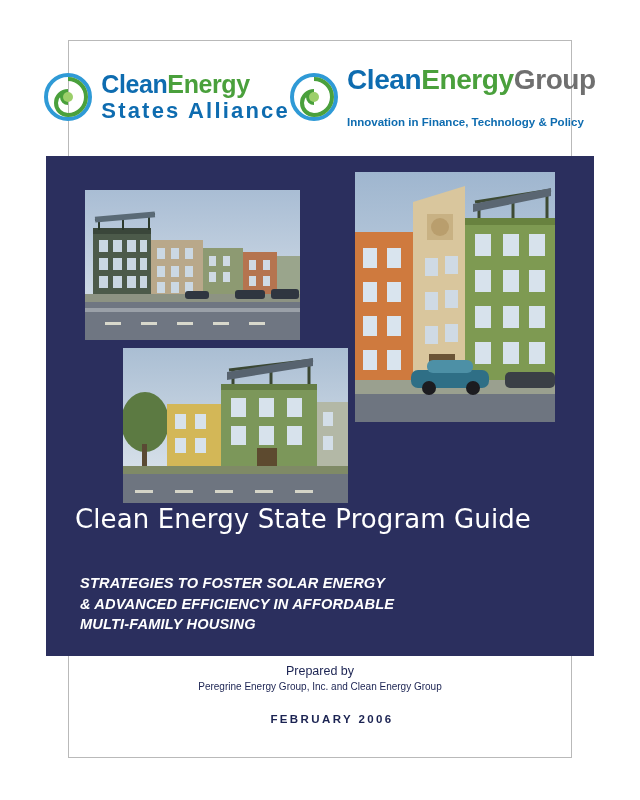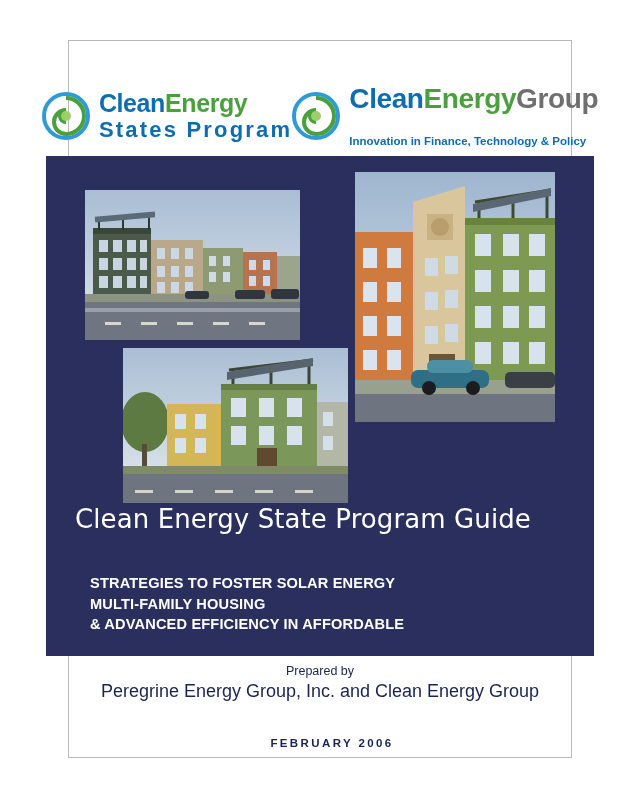--- a/index.html
+++ b/index.html
@@ -31,21 +31,21 @@
     width: 504px;
     height: 718px;
     border: 1px solid #b9b9b9;
     box-sizing: border-box;
   }
 
   
   .logo-band {
     position: absolute;
     left: 68px;
-    top: 68px;
+    top: 49px;
     width: 504px;
     height: 96px;
     display: flex;
     align-items: center;
     justify-content: center;
   }
   .logo {
     display: flex;
     align-items: center;
     gap: 9px;
@@ -141,49 +141,50 @@
     width: 500px;
     color: #ffffff;
     font-size: 26px;
     font-weight: normal;
     letter-spacing: 0.1px;
     font-family: "DejaVu Sans", sans-serif;
   }
 
   .subtitle {
     position: absolute;
-    left: 90px;
+    left: 80px;
     top: 573px;
     width: 470px;
     color: #ffffff;
     font-size: 14.6px;
     font-weight: bold;
     line-height: 20.5px;
     letter-spacing: 0.15px;
+    font-style: italic;
   }
   .subtitle div { white-space: nowrap; }
 
   
   .credits {
     position: absolute;
     left: 68px;
     top: 664px;
     width: 504px;
     text-align: center;
     color: #1b2352;
   }
   .credits .prepared {
     font-size: 12.5px;
     margin-bottom: 3px;
   }
   .credits .authors {
-    font-size: 18px;
+    font-size: 10px;
   }
   .credits .date {
-    margin-top: 35px;
+    margin-top: 21px;
     font-size: 11.5px;
     font-weight: bold;
     letter-spacing: 2.4px;
     padding-left: 24px;
   }
 </style>
 </head>
 <body>
 
 <div class="page">
@@ -197,21 +198,21 @@
         <svg width="48" height="48" viewBox="0 0 48 48" aria-hidden="true">
           <circle cx="24" cy="24" r="22" fill="none" stroke="#2f9ad6" stroke-width="4"></circle>
           <path d="M24 6 A18 18 0 0 1 24 42 A12 12 0 0 1 24 18 A6 6 0 0 0 24 30" fill="none" stroke="#4aa03c" stroke-width="4"></path>
           <circle cx="24" cy="24" r="5" fill="#9ccf6a"></circle>
         </svg>
       </div>
       <div class="logo-words">
         <div class="cesa-line1">
           <span class="clean">Clean</span><span class="energy">Energy</span>
         </div>
-        <div class="cesa-line2">States Program</div>
+        <div class="cesa-line2">States Alliance</div>
       </div>
     </div>
 
     <div class="logo">
       <div class="logo-mark">
         <svg width="48" height="48" viewBox="0 0 48 48" aria-hidden="true">
           <circle cx="24" cy="24" r="22" fill="none" stroke="#2f9ad6" stroke-width="4"></circle>
           <path d="M24 6 A18 18 0 0 1 24 42 A12 12 0 0 1 24 18 A6 6 0 0 0 24 30" fill="none" stroke="#4aa03c" stroke-width="4"></path>
           <circle cx="24" cy="24" r="5" fill="#9ccf6a"></circle>
         </svg>
@@ -439,22 +440,22 @@
         <rect x="132" y="142" width="18" height="3"></rect>
         <rect x="172" y="142" width="18" height="3"></rect>
       </g>
     </svg>
   </div>
 
   <div class="main-title">Clean Energy State Program Guide</div>
 
   <div class="subtitle">
     <div>STRATEGIES TO FOSTER SOLAR ENERGY</div>
+    <div>&amp; ADVANCED EFFICIENCY IN AFFORDABLE</div>
     <div>MULTI-FAMILY HOUSING</div>
-    <div>&amp; ADVANCED EFFICIENCY IN AFFORDABLE</div>
   </div>
 
   <div class="credits">
     <div class="prepared">Prepared by</div>
     <div class="authors">Peregrine Energy Group, Inc. and Clean Energy Group</div>
     <div class="date">FEBRUARY 2006</div>
   </div>
 
 </div>
 

